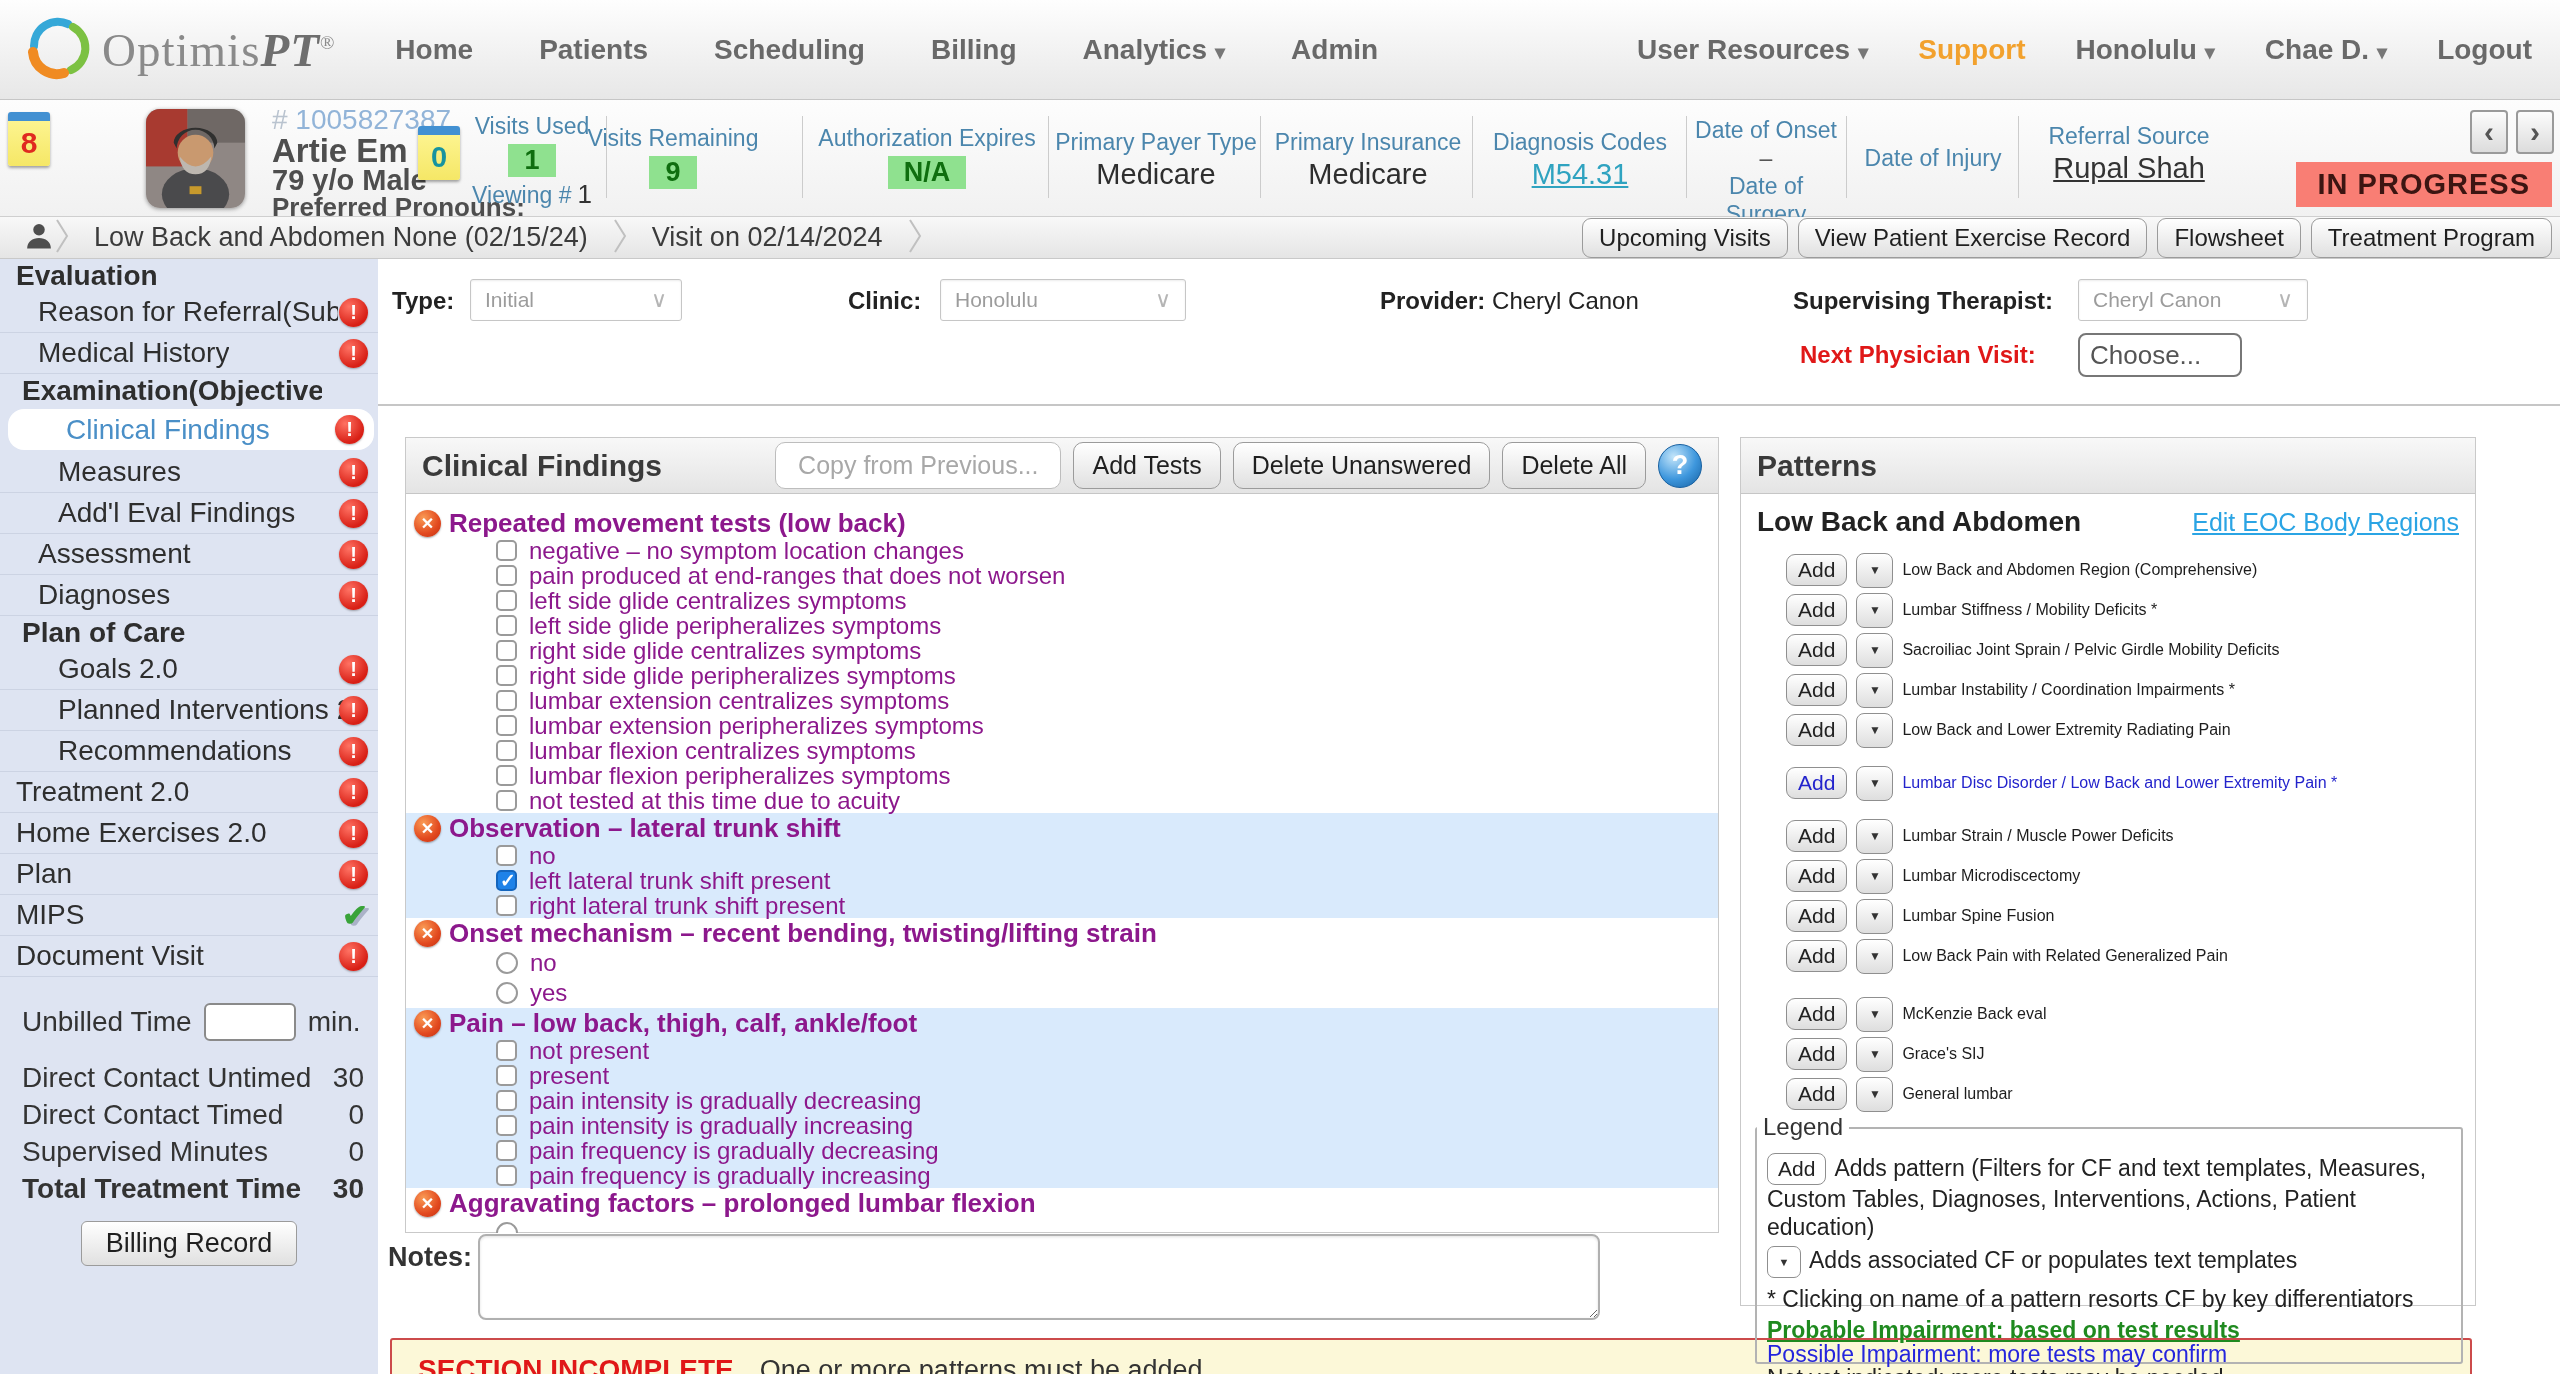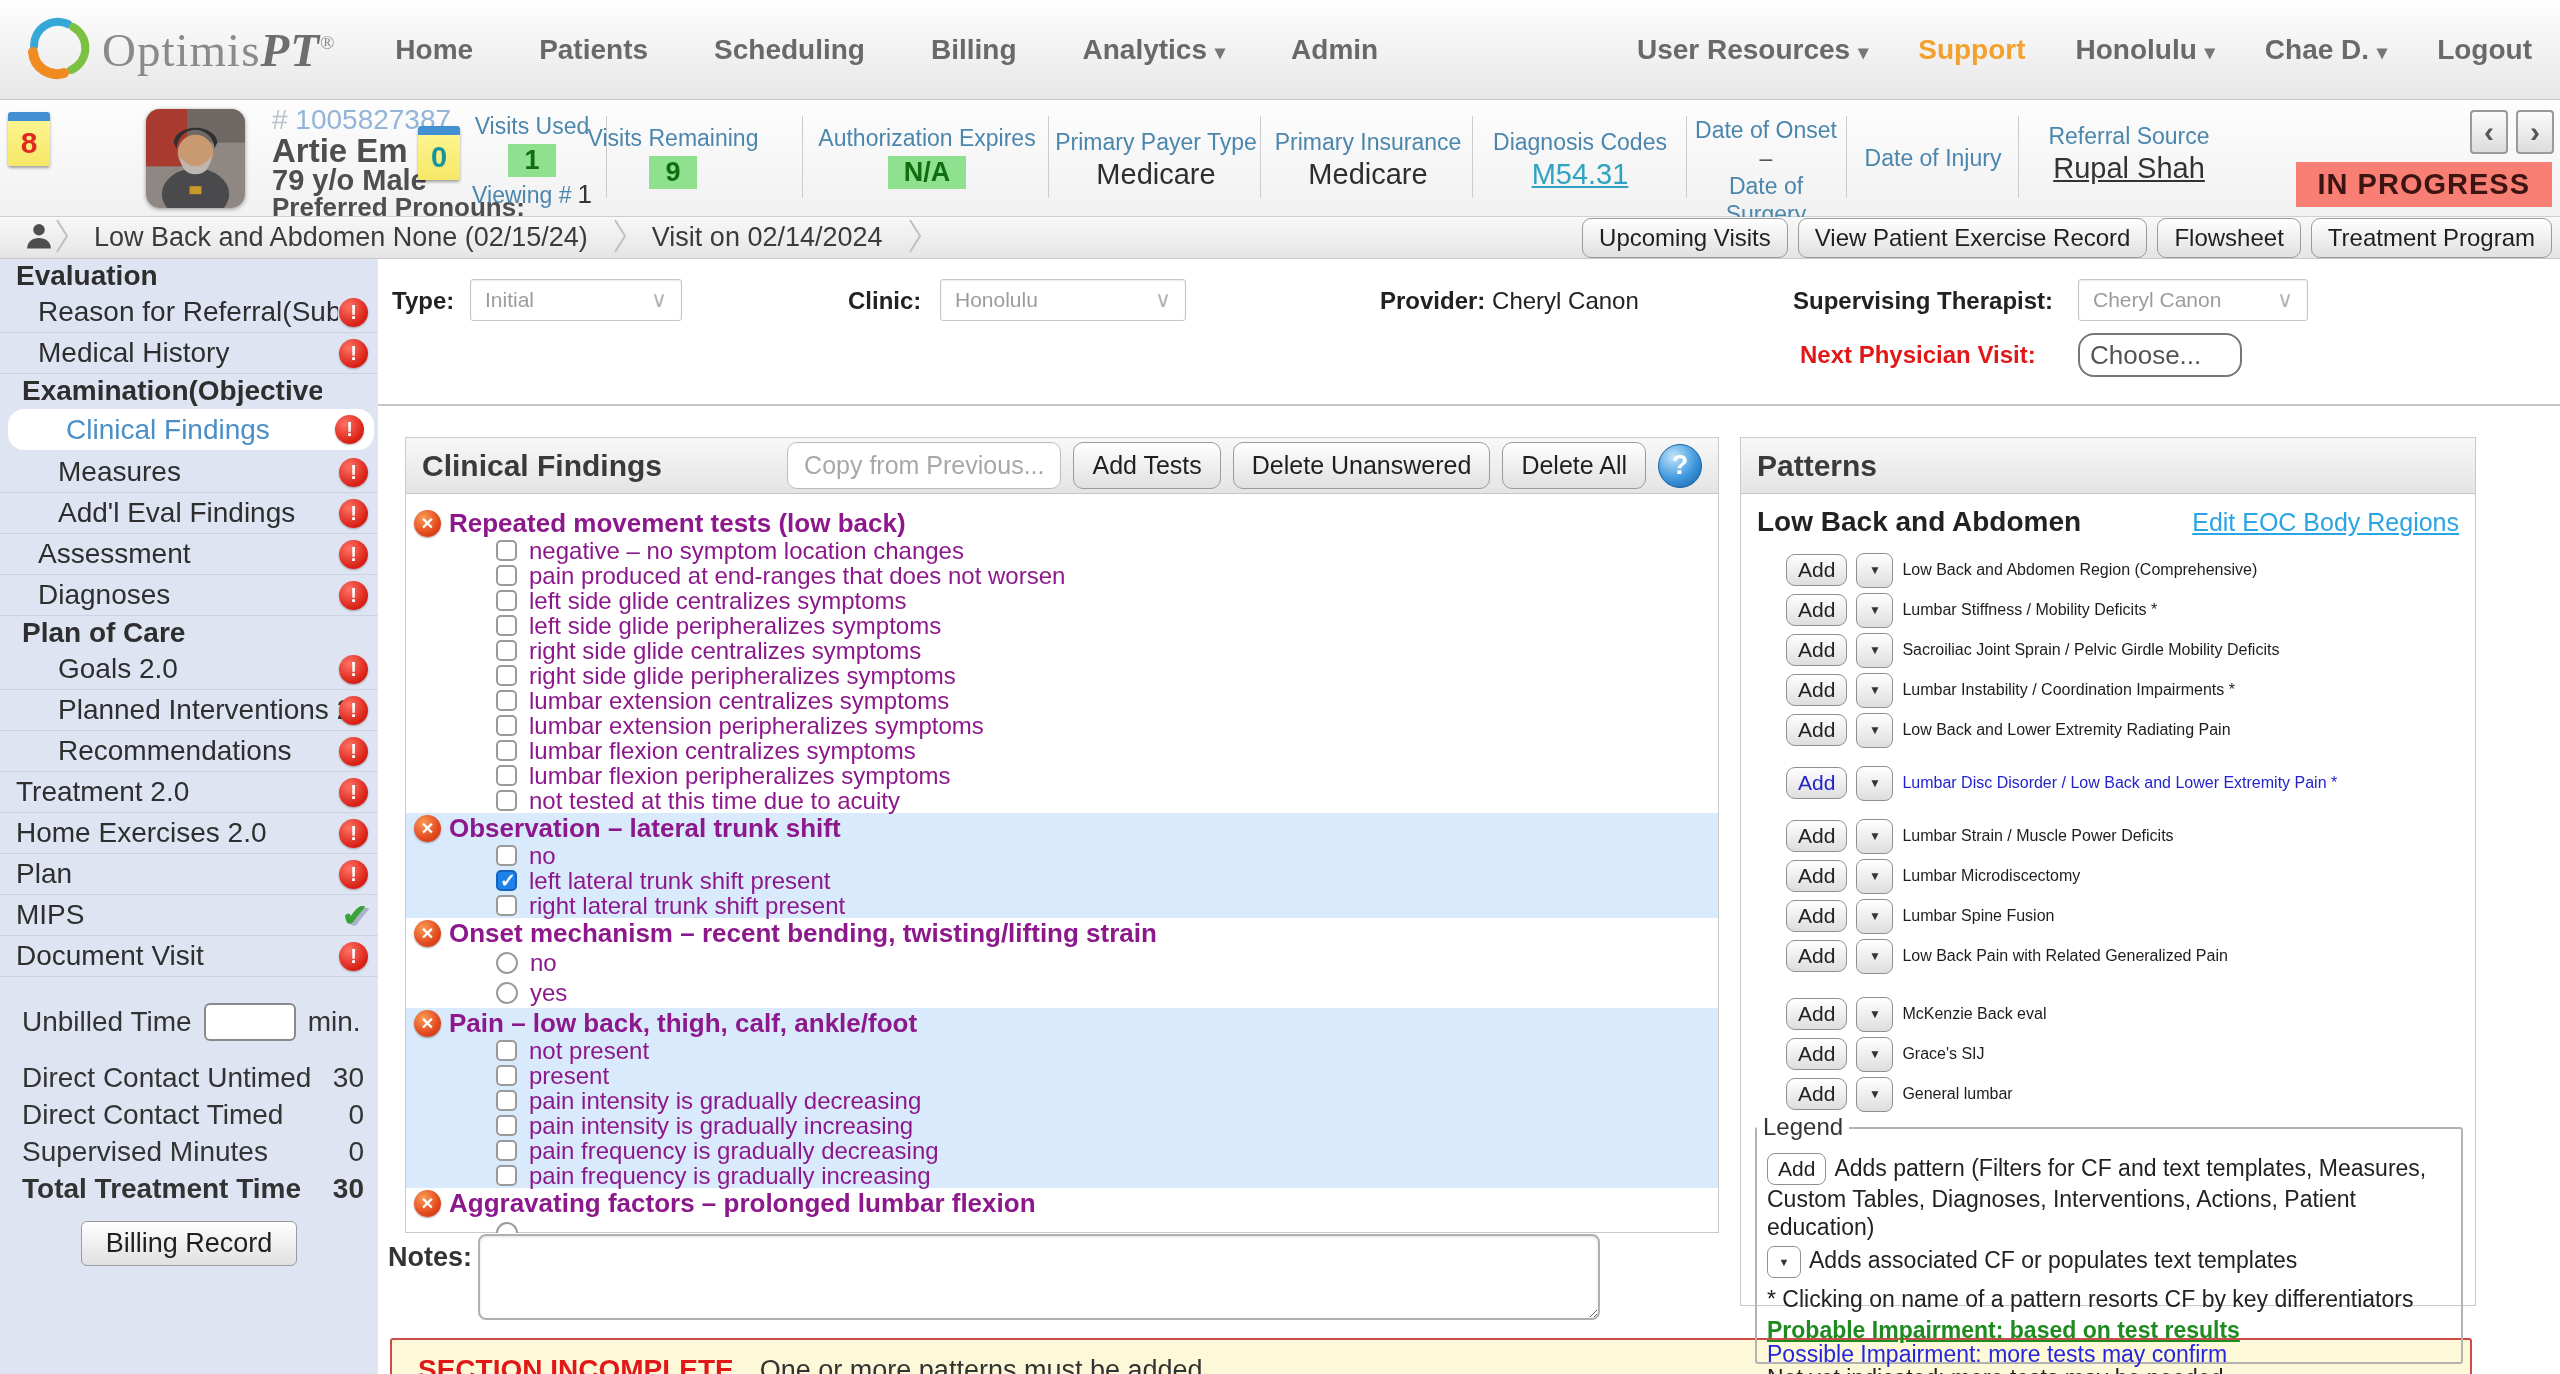--- a/index.html
+++ b/index.html
@@ -93,31 +93,31 @@
   #visitmeta { position:absolute; left:378px; top:259px; right:0; height:147px; background:#fff;
     border-bottom:2px solid #c6c6c6; }
   .lab { position:absolute; font-weight:bold; font-size:24px; color:#222; white-space:nowrap; }
   .sel-box { position:absolute; height:42px; background:#fff; border:1px solid #c6c6c6; border-radius:3px;
     box-shadow:inset 0 1px 2px rgba(0,0,0,.08); color:#9c9c9c; font-size:21px;
     display:flex; align-items:center; padding:0 14px; }
   .sel-box .vee { margin-left:auto; color:#b5b5b5; font-size:22px; }
   .sel-box .vee::after { content:"∨"; }
   .prov-val { font-weight:normal; }
   .red { color:#e01818; }
-  .choose-input { position:absolute; height:44px; border:2px solid #777; border-radius:16px;
+  .choose-input { position:absolute; height:44px; border:2px solid #777; border-radius:8px;
     font-size:26px; color:#555; padding:0 10px; background:#fff; }
 
   
   .panel { position:absolute; border:1px solid #c9c9c9; background:#fff; }
   .panel-hdr { height:56px; background:linear-gradient(#f8f8f8,#e4e4e4); border-bottom:1px solid #c6c6c6;
     display:flex; align-items:center; padding:0 16px; }
   .panel-title { font-size:30px; font-weight:bold; color:#3a3a3a; }
   .hdr-buttons { margin-left:auto; display:flex; gap:12px; align-items:center; }
   .btn-copy { background:#fff; border:1px solid #bdbdbd; color:#a8a8a8; font-size:25px;
-    padding:8px 16px; border-radius:10px; cursor:pointer;}
+    padding:8px 22px; border-radius:10px; cursor:pointer;}
   .btn-h { font-size:25px; padding:8px 18px; border-radius:10px; }
   .help { width:44px; height:44px; border-radius:50%; border:1px solid #155fa0; color:#fff;
     background:radial-gradient(circle at 35% 28%, #c3e5fa, #3e97dd 55%, #155fa0);
     display:flex; align-items:center; justify-content:center; font-size:27px; font-weight:bold; cursor:pointer;}
   .help::after { content:"?"; }
 
   
   #cfpanel { left:405px; top:437px; width:1314px; height:796px; }
   .cf-body { position:relative; height:739px; overflow:hidden; padding-top:14px; }
   .cf-sec { display:flex; align-items:center; gap:8px; height:30px; padding-left:8px; }

